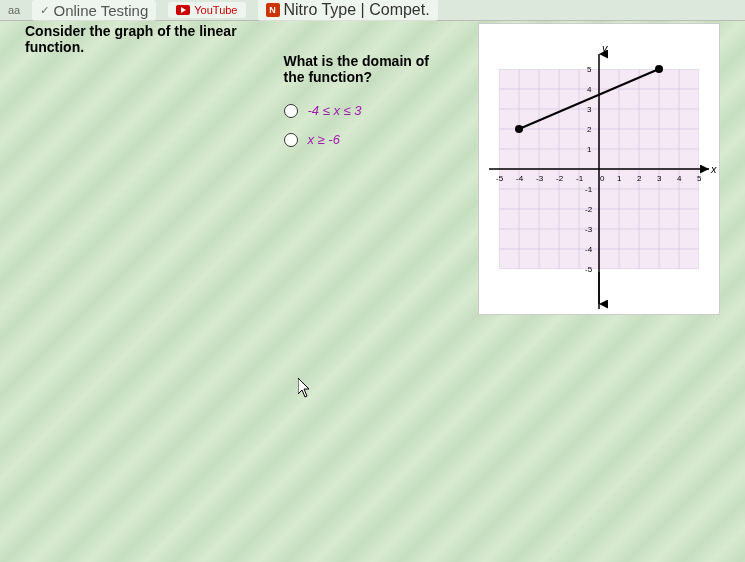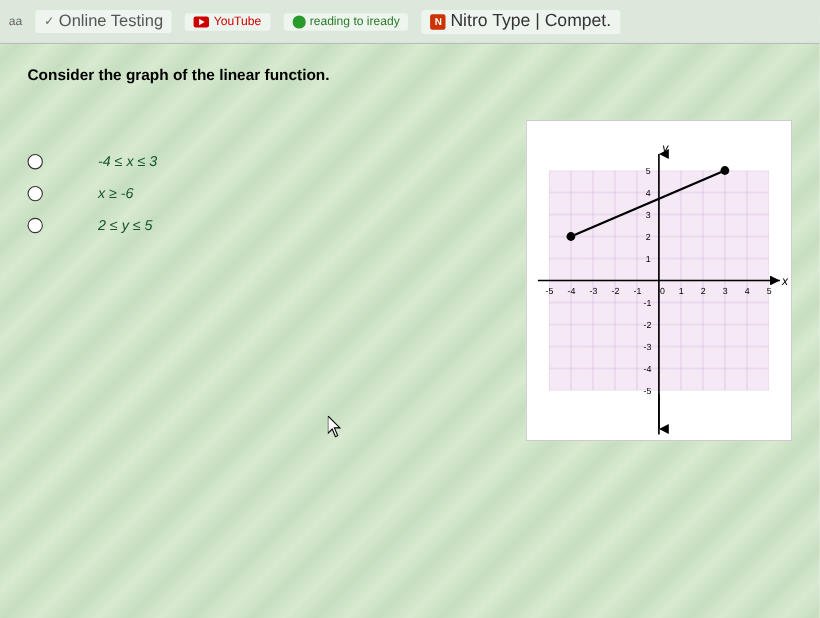--- a/index.html
+++ b/index.html
@@ -23,21 +23,21 @@
           rgba(180, 220, 150, 0.3) 20px,
           rgba(120, 180, 100, 0.3) 40px
         );
       z-index: 0;
     }
 
     
     .browser-bar {
       position: relative;
       z-index: 10;
-      height: 40px;
+      height: 21px;
       background: #dde8dd;
       display: flex;
       align-items: center;
       padding: 0 8px;
       gap: 12px;
       border-bottom: 1px solid #bbb;
       font-size: 12px;
     }
 
     .browser-bar-left {
@@ -114,23 +114,23 @@
       display: flex;
       align-items: center;
       justify-content: center;
       border-radius: 2px;
     }
 
     
     .main-content {
       position: relative;
       z-index: 5;
-      padding: 20px 25px;
-      display: flex;
-      flex-direction: column;
+      padding: 2px 25px;
+      display: flex;
+      flex-direction: row;
       gap: 28px;
     }
 
     .question-title {
       font-size: 14px;
       font-weight: bold;
       color: #000;
       margin-bottom: 5px;
     }
 
@@ -188,23 +188,22 @@
       width: 14px;
       height: 14px;
       border-radius: 50%;
       border: 1.5px solid #333;
       background: white;
       flex-shrink: 0;
     }
 
     .option-text {
       font-size: 13px;
-      color: #14532d;
+      color: #a21caf;
       font-style: italic;
-      margin-left: 40px;
     }
   </style>
 </head>
 <body>
 
 <div class="bg-pattern"></div>
 
 <div class="browser-bar">
   <div class="browser-bar-left">
     <span style="color:#666; font-size:11px;">aa</span>
@@ -213,58 +212,51 @@
   <div class="browser-tab tab-online-testing">
     <span style="color:#666; font-size:11px;">✓</span>
     <span style="font-size:15px;">Online Testing</span>
   </div>
 
   <div class="browser-tab tab-youtube">
     <span class="yt-icon"></span>
     <span style="font-size:11px;">YouTube</span>
   </div>
 
-  <div class="browser-tab tab-reading">
-    <span class="reading-icon"></span>
-    <span style="font-size:11px;">reading to iready</span>
-  </div>
 
   <div class="browser-tab tab-nitro">
     <span class="nitro-icon">N</span>
     <span style="font-size:16px;">Nitro Type | Compet.</span>
   </div>
 </div>
 
 <div class="main-content">
 
   <div class="question-title">Consider the graph of the linear function.</div>
 
   <div class="content-row">
 
     <div class="left-section">
 
       <div class="question-section">
+        <div class="question-text">What is the domain of the function?</div>
 
         <div class="answer-options">
 
           <div class="answer-option">
             <div class="radio-circle"></div>
             <span class="option-text">-4 ≤ x ≤ 3</span>
           </div>
 
           <div class="answer-option">
             <div class="radio-circle"></div>
             <span class="option-text">x ≥ -6</span>
           </div>
 
 
-          <div class="answer-option">
-            <div class="radio-circle"></div>
-            <span class="option-text">2 ≤ y ≤ 5</span>
-          </div>
 
         </div>
       </div>
 
     </div>
 
     <div class="graph-container">
       <svg class="graph-svg" width="240" height="290" viewBox="0 0 240 290">
 
         <rect x="0" y="0" width="240" height="290" fill="white"></rect>

